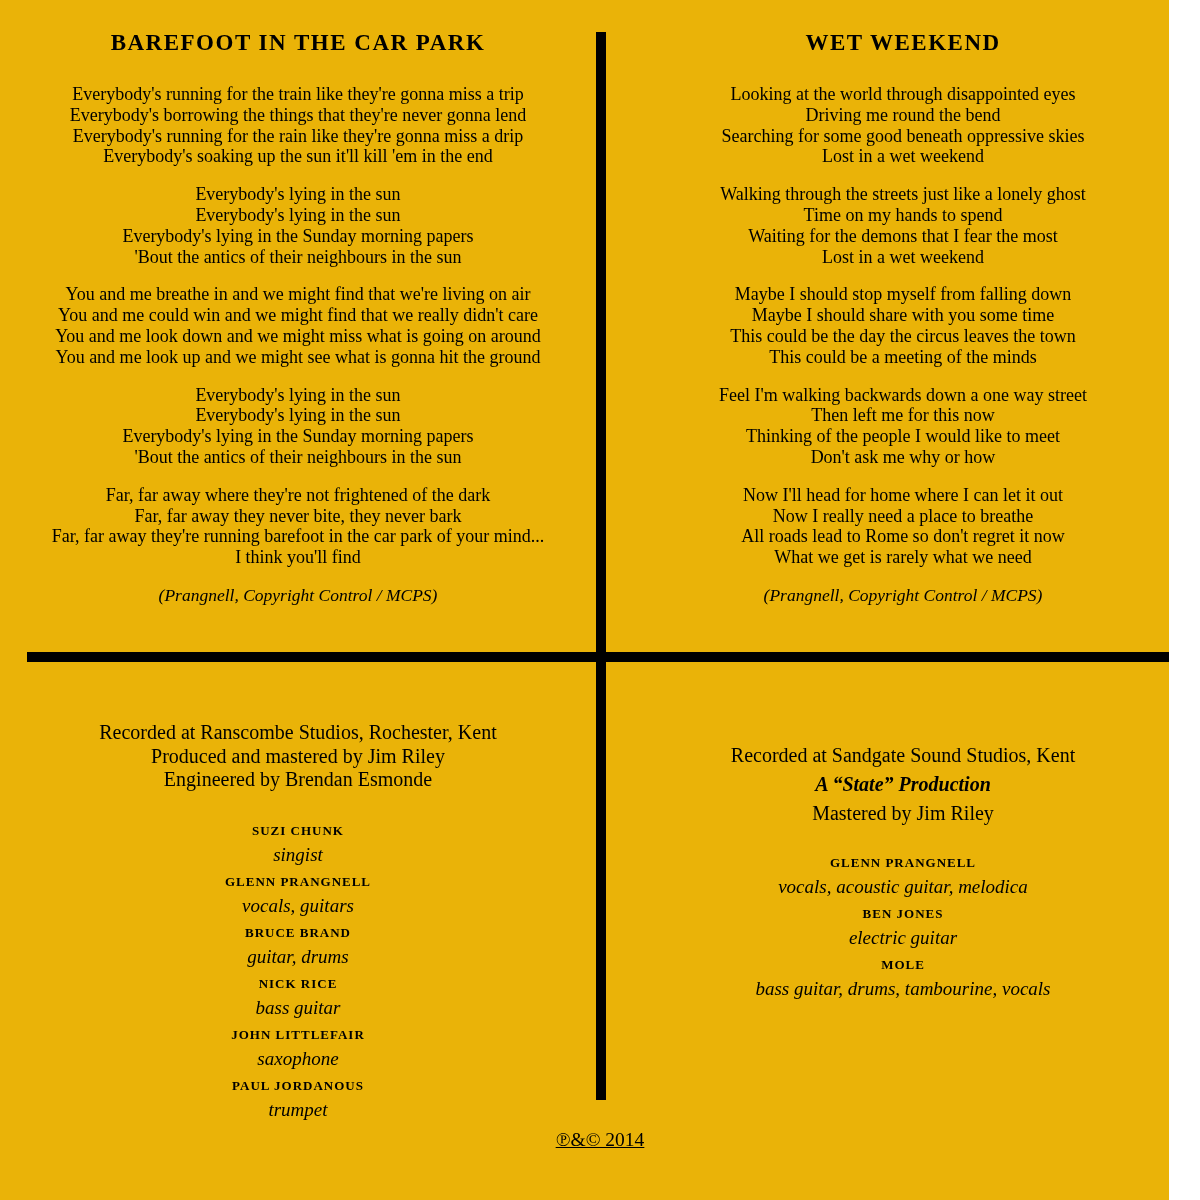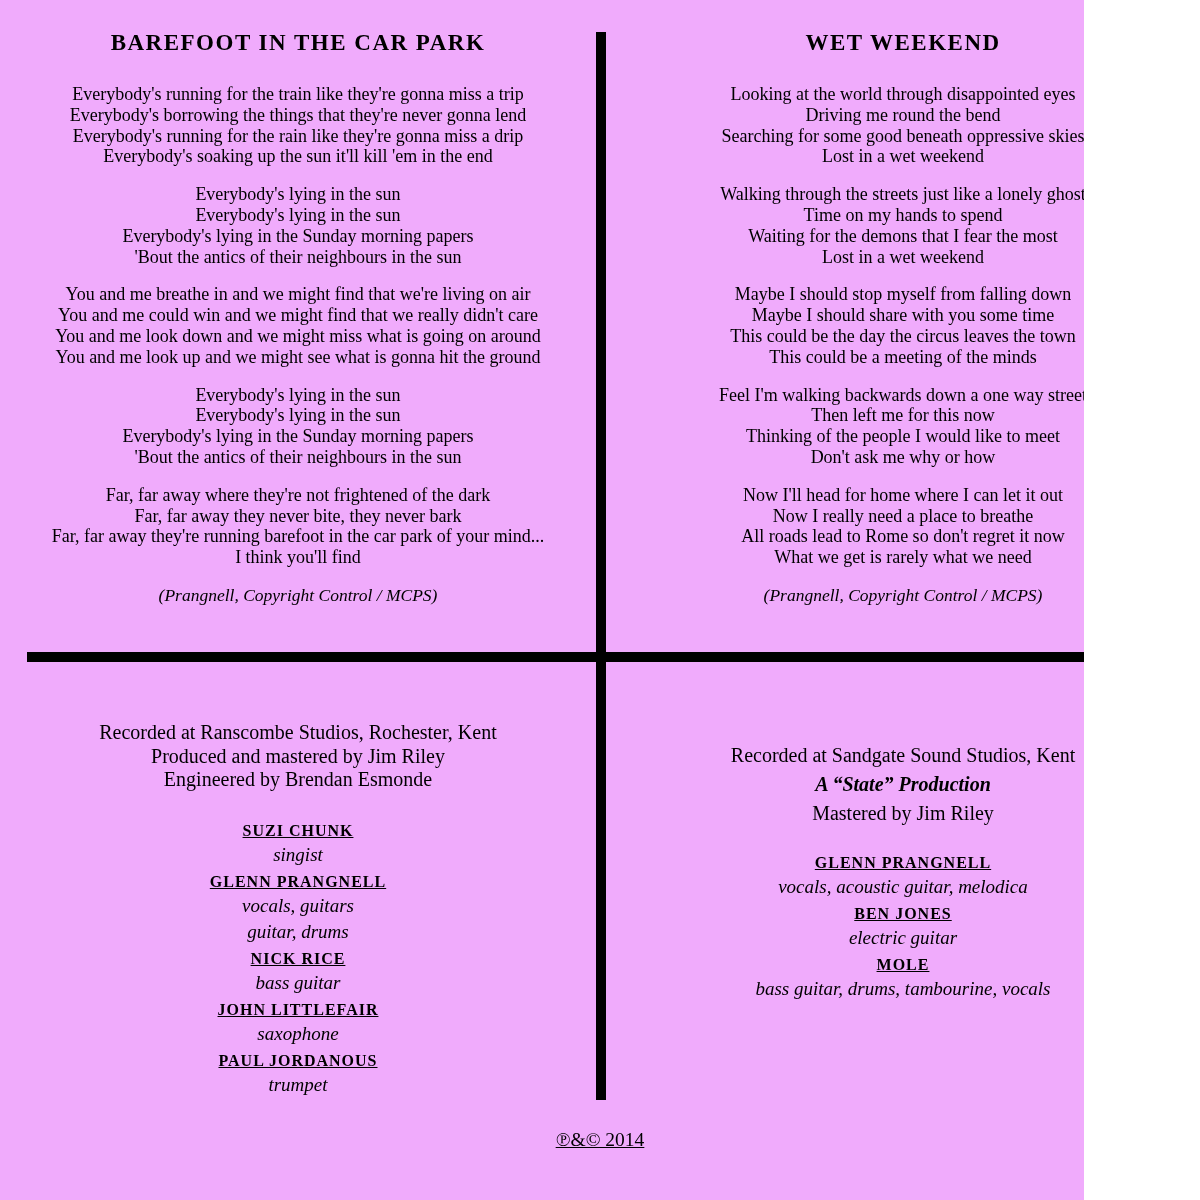--- a/index.html
+++ b/index.html
@@ -1,18 +1,18 @@
 <!DOCTYPE html>
 <html><head>
 <meta charset="utf-8">
 <style>
   * { margin: 0; padding: 0; box-sizing: border-box; }
   html, body { width: 1200px; height: 1200px; background: #ffffff; }
   body { font-family: "Liberation Serif", serif; color: #000000; }
-  .page { position: relative; width: 1084px; height: 1200px; overflow: hidden; background: #f0abfc; }
+  .page { position: relative; width: 1169px; height: 1200px; overflow: hidden; background: #eab308; }
 
   .divider { position: absolute; background: #000000; }
   .divider-v { left: 596px; top: 32px; width: 10px; height: 1068px; }
   .divider-h { left: 27px; top: 652px; width: 1152px; height: 10px; }
 
   .quad { position: absolute; text-align: center; }
   .q-tl { left: 0; top: 0; width: 596px; height: 652px; padding-top: 30px; }
   .q-tr { left: 606px; top: 0; width: 594px; height: 652px; padding-top: 30px; }
   .q-bl { left: 0; top: 662px; width: 596px; padding-top: 59px; }
   .q-br { left: 606px; top: 662px; width: 594px; padding-top: 79px; }
@@ -22,21 +22,21 @@
   .stanza { margin-bottom: 17px; }
   .lyric-line { font-size: 18px; line-height: 20.8px; }
   .credit { font-style: italic; font-size: 17.5px; margin-top: 9px; }
 
   .info-line { font-size: 20px; line-height: 23.5px; }
   .q-br .info-line { line-height: 29px; }
   .production-line { font-weight: bold; font-style: italic; }
   .musicians { margin-top: 26px; }
   .q-br .musicians { margin-top: 22px; }
   .musician { margin-bottom: 2px; }
-  .m-name { font-size: 16px; font-weight: bold; letter-spacing: 1px; line-height: 25px; text-decoration: underline; }
+  .m-name { font-size: 13px; font-weight: bold; letter-spacing: 1px; line-height: 25px; }
   .m-role { font-size: 19px; font-style: italic; line-height: 24px; }
 
   .footer { position: absolute; left: 0; top: 1126px; width: 1200px; text-align: center; text-decoration: underline; }
   .copyright { font-size: 19.5px; line-height: 28px; }
   .websites { font-size: 21.5px; font-weight: bold; line-height: 30px; }
 </style>
 </head>
 <body>
 
 <div class="page">
@@ -125,20 +125,21 @@
     <div class="musicians">
       <div class="musician">
         <p class="m-name">SUZI CHUNK</p>
         <p class="m-role">singist</p>
       </div>
       <div class="musician">
         <p class="m-name">GLENN PRANGNELL</p>
         <p class="m-role">vocals, guitars</p>
       </div>
       <div class="musician">
+        <p class="m-name">BRUCE BRAND</p>
         <p class="m-role">guitar, drums</p>
       </div>
       <div class="musician">
         <p class="m-name">NICK RICE</p>
         <p class="m-role">bass guitar</p>
       </div>
       <div class="musician">
         <p class="m-name">JOHN LITTLEFAIR</p>
         <p class="m-role">saxophone</p>
       </div>

